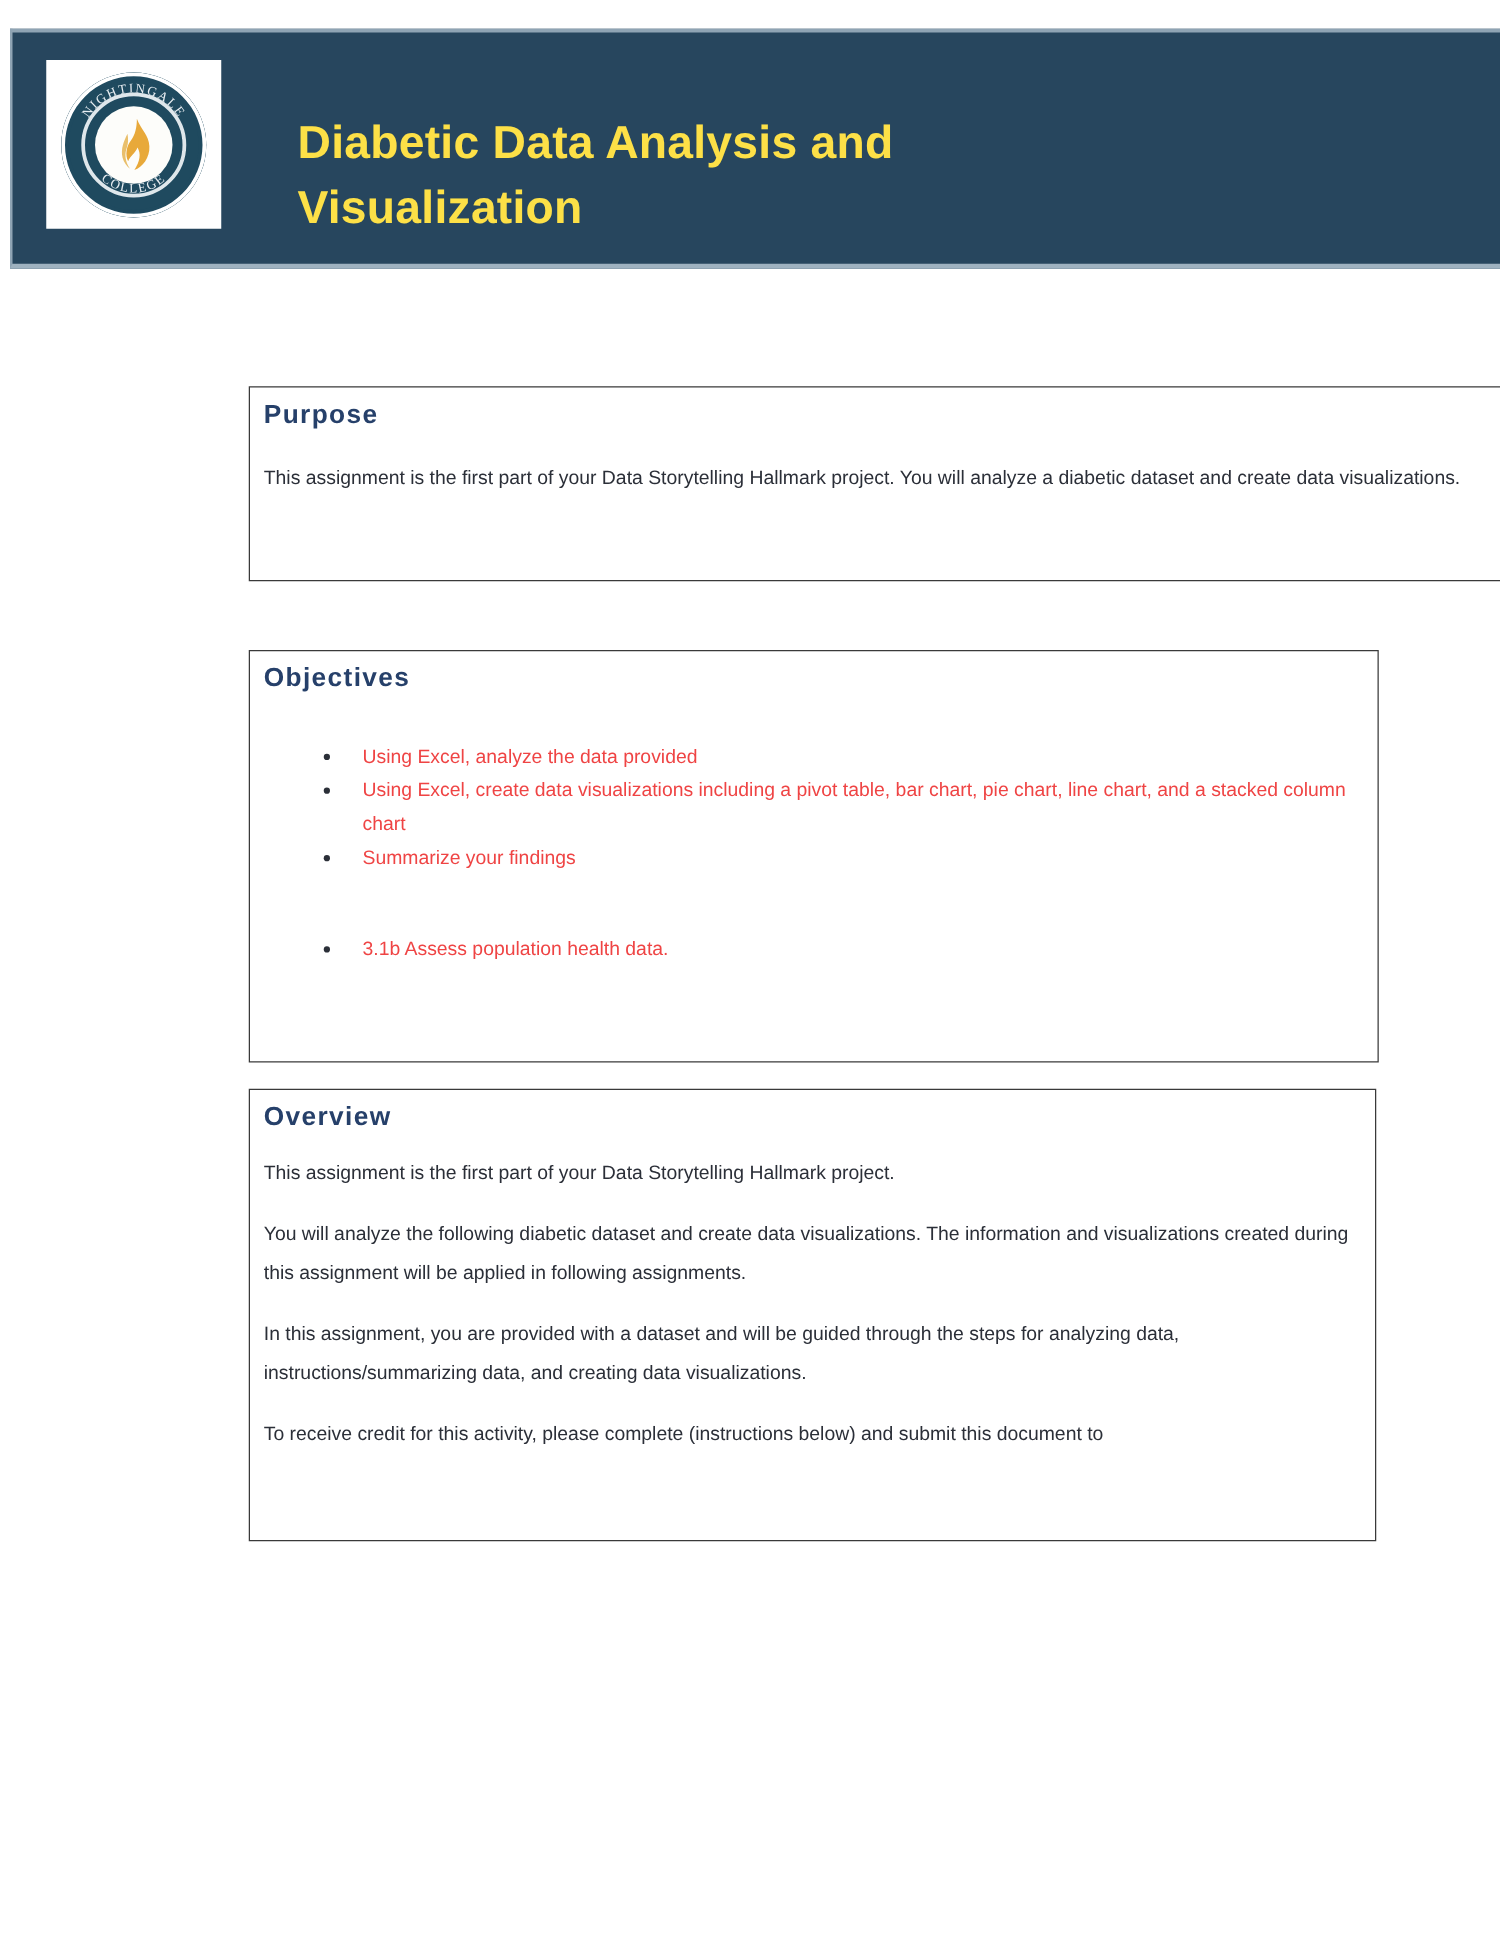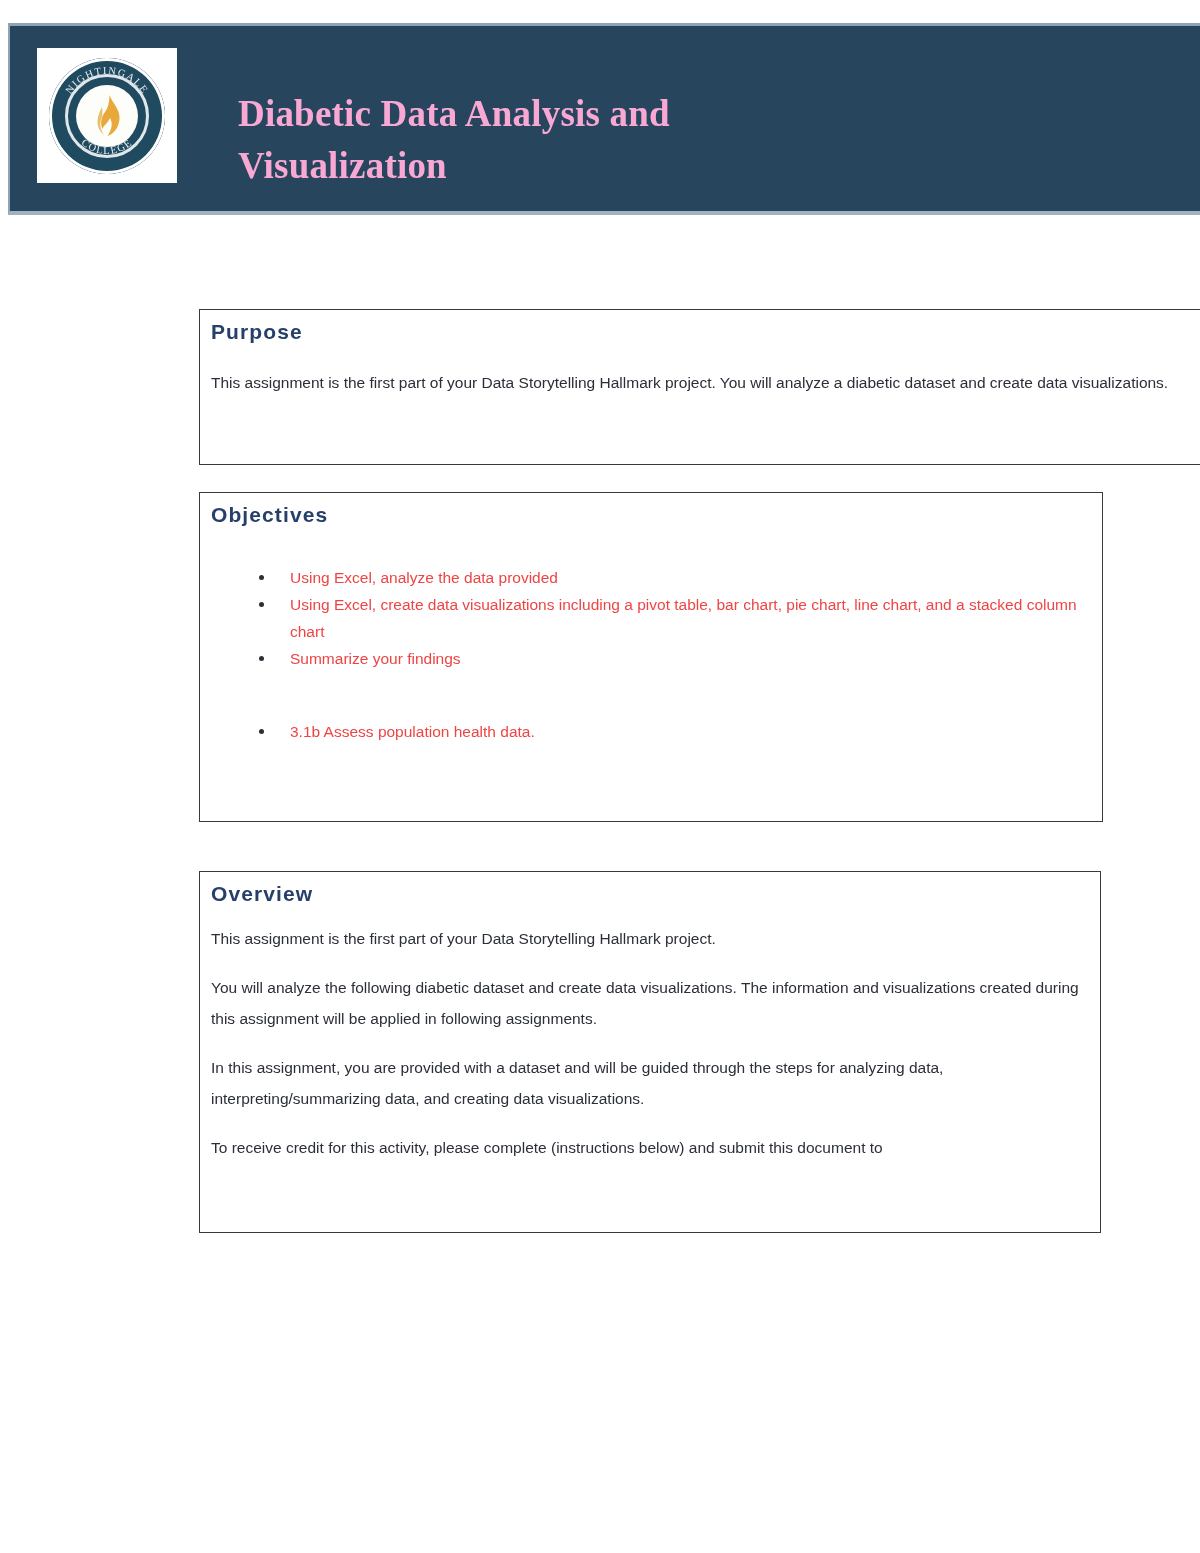--- a/index.html
+++ b/index.html
@@ -90,22 +90,22 @@
     font-family: "Liberation Serif", serif;
     font-size: 10.5px;
     letter-spacing: 1.4px;
   }
 
   .header-title {
     position: absolute;
     left: 228px;
     top: 62px;
     width: 880px;
-    color: #f9a8d4;
-    font-family: Liberation Serif, serif;
+    color: #fde047;
+    font-family: Liberation Sans, sans-serif;
     font-weight: bold;
     font-size: 37px;
     line-height: 52px;
     letter-spacing: 0.2px;
   }
 
   
   .doc-body {
     position: absolute;
     left: 0;
@@ -115,21 +115,21 @@
 
   .section-box {
     position: absolute;
     border: 1.5px solid #3a3a3a;
     background: #ffffff;
     box-sizing: border-box;
     overflow: hidden;
   }
 
   .box-purpose  { left: 199px; top: 309px;  width: 1008px; height: 156px; }
-  .box-objectives { left: 199px; top: 492px;  width: 904px; height: 330px; }
+  .box-objectives { left: 199px; top: 520px;  width: 904px; height: 330px; }
   .box-overview { left: 199px; top: 871px;  width: 902px; height: 362px; }
 
   .section-heading {
     color: #26406a;
     font-family: "Liberation Sans", sans-serif;
     font-weight: bold;
     font-size: 21px;
     letter-spacing: 1.1px;
     margin: 0;
     padding: 10px 0 0 11px;
@@ -245,18 +245,18 @@
         <li>3.1b Assess population health data.</li>
       </ul>
     </div>
   </div>
 
   <div class="section-box box-overview">
     <h2 class="section-heading">Overview</h2>
     <div class="section-body overview-body">
       <p class="para">This assignment is the first part of your Data Storytelling Hallmark project.</p>
       <p class="para">You will analyze the following diabetic dataset and create data visualizations. The information and visualizations created during this assignment will be applied in following assignments.</p>
-      <p class="para">In this assignment, you are provided with a dataset and will be guided through the steps for analyzing data, interpreting/summarizing data, and creating data visualizations.</p>
+      <p class="para">In this assignment, you are provided with a dataset and will be guided through the steps for analyzing data, instructions/summarizing data, and creating data visualizations.</p>
       <p class="para">To receive credit for this activity, please complete (instructions below) and submit this document to</p>
     </div>
   </div>
 
 </div>
 
 </body></html>

